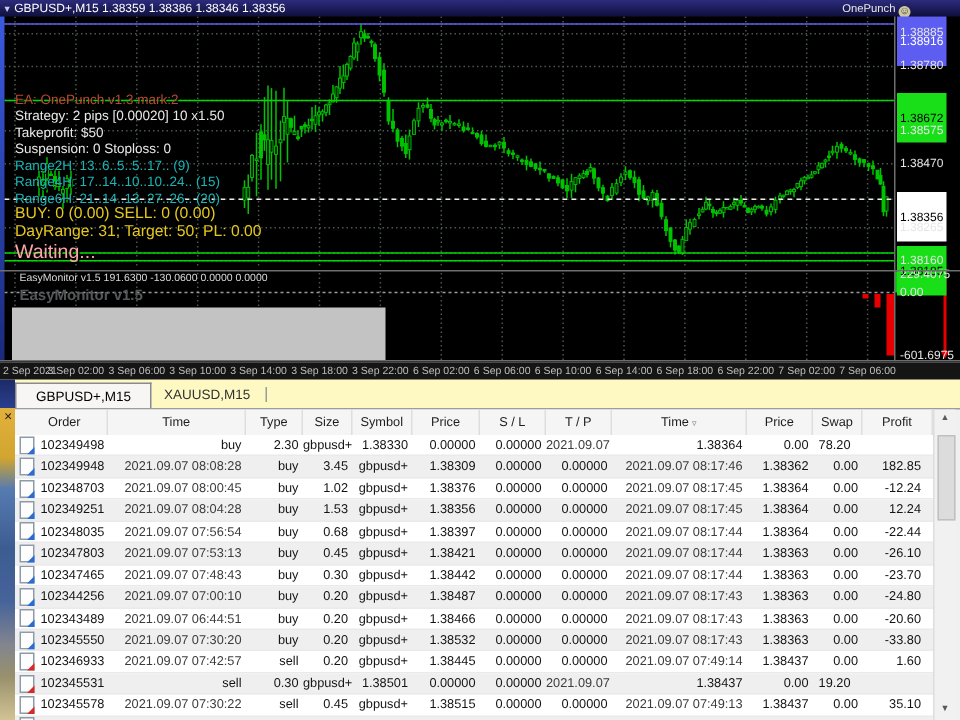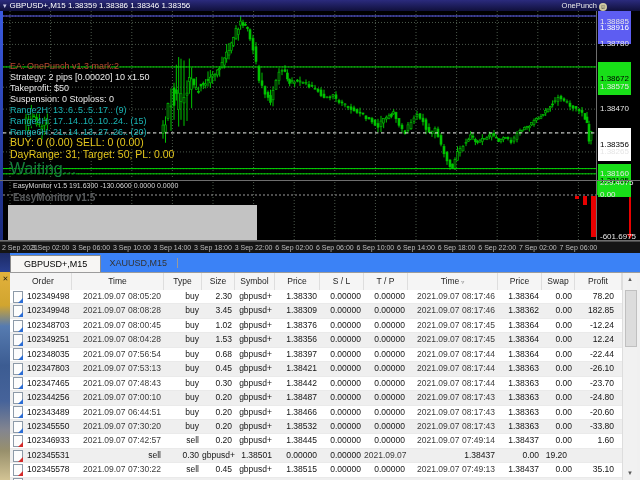--- a/index.html
+++ b/index.html
@@ -27,21 +27,21 @@
   .scale-label.boxed{left:1px;padding:12px 2px;line-height:9px;}
   
   .sub-title{left:13px;top:182px;color:#d8d8d8;font-size:7px;white-space:nowrap;text-shadow:1px 1px 0 #000;}
   .sub-watermark{left:13px;top:192px;color:#55585a;font-size:10px;font-weight:bold;white-space:nowrap;}
   .sub-graybox{left:8px;top:205px;width:249px;height:35px;background:#c3c3c3;}
   
   #time-axis{left:0;top:241px;width:640px;height:12px;background:#151515;border-top:1px solid #4a4a4a;}
   #time-axis span{position:absolute;top:2px;font-size:7px;color:#bdbdbd;white-space:nowrap;transform:translateX(-50%);}
   #time-axis span.first{transform:none;}
   
-  .tabstrip{left:0;top:253px;width:640px;height:19px;background:#3b82f6;border-bottom:1px solid #b0aca4;}
+  .tabstrip{left:0;top:253px;width:640px;height:19px;background:#fef9c3;border-bottom:1px solid #b0aca4;}
   .tabstrip .edge{position:absolute;left:0;top:0;width:10px;height:19px;background:linear-gradient(#1c2a66,#2a3f8e);}
   .tab{position:absolute;top:2px;height:16px;line-height:16px;font-size:9px;padding:0 13px;color:#333;}
   .tab.active{background:#f7f6f4;border:1px solid #8a8a8a;border-bottom:none;color:#000;}
   .tab-sep{position:absolute;top:5px;width:1px;height:10px;background:#9a9a9a;}
   
   .toolbox{left:0;top:272px;width:640px;height:208px;background:#f0f0f0;border-top:1px solid #9c9c9c;}
   .desk-strip{left:0;top:272px;width:10px;height:208px;
     background:linear-gradient(180deg,#e2b13c 0%,#d1a52f 16%,#567bb0 26%,#3c5c92 45%,#46639a 62%,#83858f 76%,#98906c 86%,#d2c394 100%);}
   .panel-close{left:1px;top:274px;width:9px;height:9px;font-size:7px;line-height:9px;color:#241d10;text-align:center;}
   .thead,.trow{display:grid;grid-template-columns:16px 46px 92px 38px 33px 40px 45px 44px 44px 90px 44px 33px 47px;}
@@ -482,21 +482,21 @@
   <div class="abs" id="ea-overlay">
       <div style="top: 61px; color: rgb(187, 71, 48); font-size: 9px;">EA: OnePunch v1.3 mark:2</div>
       <div style="top: 72px; color: rgb(233, 233, 233); font-size: 9px;">Strategy: 2 pips [0.00020] 10 x1.50</div>
       <div style="top: 83px; color: rgb(233, 233, 233); font-size: 9px;">Takeprofit: $50</div>
       <div style="top: 94px; color: rgb(233, 233, 233); font-size: 9px;">Suspension: 0 Stoploss: 0</div>
       <div style="top: 105px; color: rgb(26, 182, 182); font-size: 9px;">Range2H: 13..6..5..5..17.. (9)</div>
       <div style="top: 116px; color: rgb(26, 182, 182); font-size: 9px;">Range4H: 17..14..10..10..24.. (15)</div>
       <div style="top: 127px; color: rgb(26, 182, 182); font-size: 9px;">Range6H: 21..14..13..27..26.. (20)</div>
       <div style="top: 136px; color: rgb(229, 199, 29); font-size: 10.5px;">BUY: 0 (0.00) SELL: 0 (0.00)</div>
       <div style="top: 148px; color: rgb(229, 199, 29); font-size: 10.5px;">DayRange: 31; Target: 50; PL: 0.00</div>
-      <div style="top: 160px; color: #15803d; font-size: 16px;">Waiting...</div>
+      <div style="top: 160px; color: #fca5a5; font-size: 13px;">Waiting...</div>
     </div>
 
   <div class="abs" id="price-scale">
       <div class="scale-label boxed" style="top: 11.01px; background: rgb(93, 93, 242); color: rgb(255, 255, 255);">1.38916</div>
       <div class="scale-label" style="top: 17.4812px;">1.38885</div>
       <div class="scale-label" style="top: 39.4px;">1.38780</div>
       <div class="scale-label boxed" style="top: 61.945px; background: rgb(24, 223, 24); color: rgb(0, 0, 0);">1.38672</div>
       <div class="scale-label" style="top: 82.1937px;">1.38575</div>
       <div class="scale-label" style="top: 104.112px;">1.38470</div>
       <div class="scale-label boxed" style="top: 127.91px; background: rgb(255, 255, 255); color: rgb(0, 0, 0);">1.38356</div>
@@ -560,21 +560,20 @@
       <div class="hc">Price</div>
       <div class="hc">Swap</div>
       <div class="hc">Profit</div>
     </div>
   <div id="rows">
       <div class="trow">
         <div class="c icon-cell">
           <span class="doc-icon buy"></span>
         </div>
         <div class="c left">102349498</div>
-        <div class="c timecol">2021.09.07 08:05:20</div>
         <div class="c">buy</div>
         <div class="c">2.30</div>
         <div class="c">gbpusd+</div>
         <div class="c">1.38330</div>
         <div class="c">0.00000</div>
         <div class="c">0.00000</div>
         <div class="c timecol">2021.09.07 08:17:46</div>
         <div class="c">1.38364</div>
         <div class="c">0.00</div>
         <div class="c profit">78.20</div>

